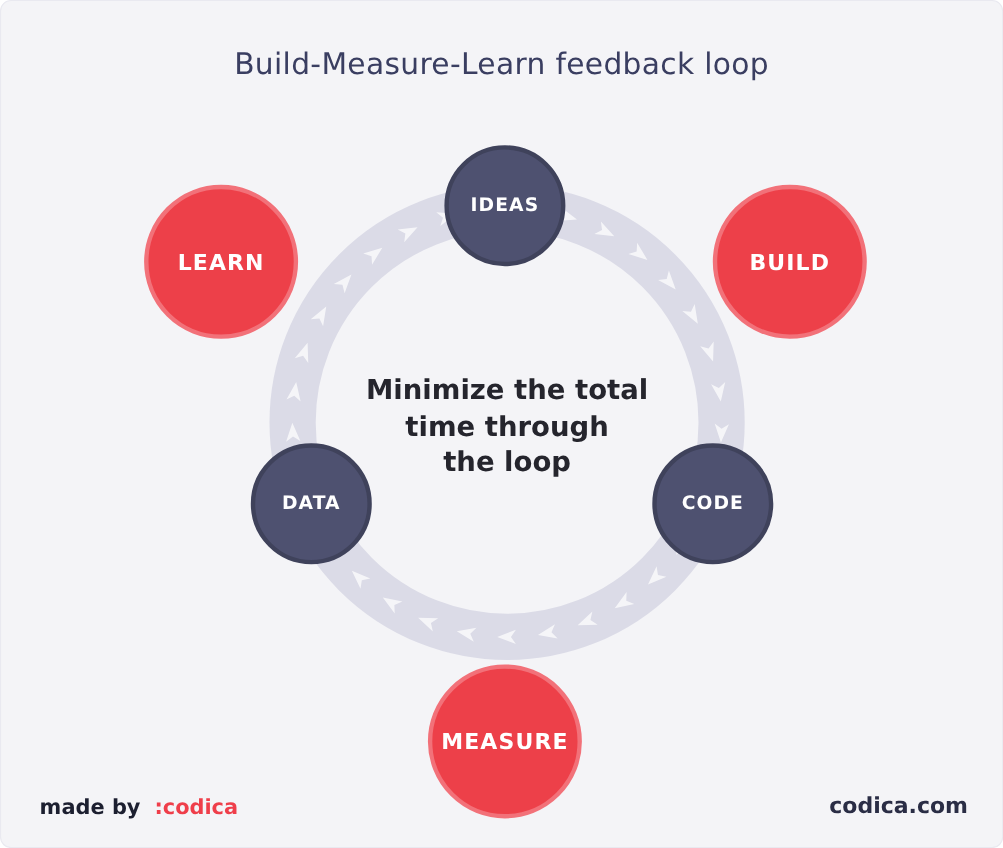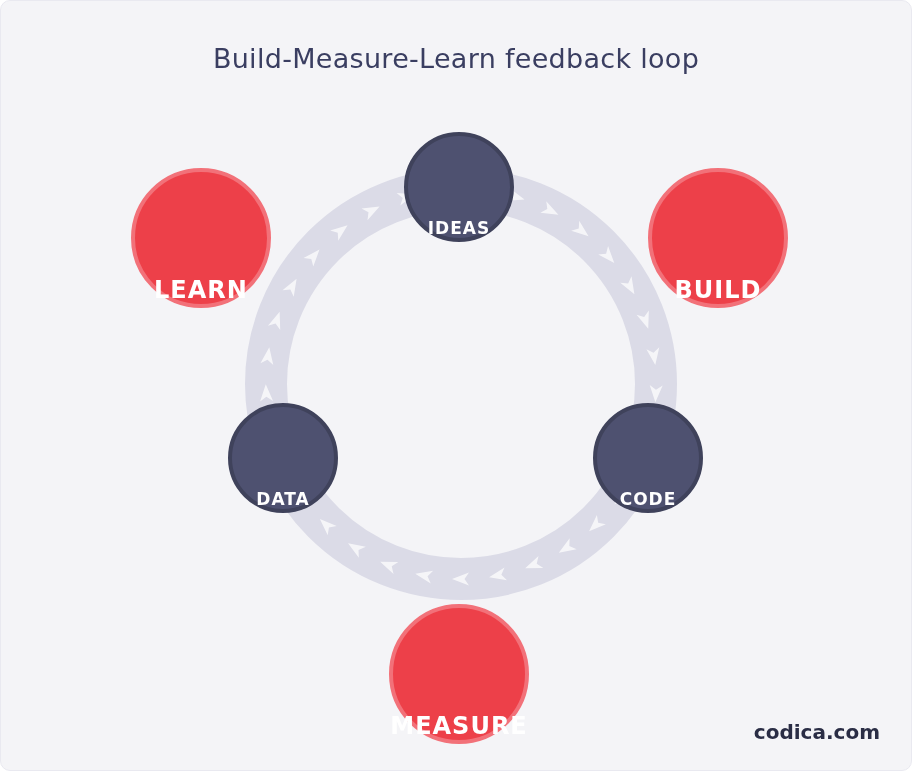--- a/index.html
+++ b/index.html
@@ -32,30 +32,30 @@
   .ring-svg {
     position: absolute;
     left: 0;
     top: 0;
   }
   .node {
     position: absolute;
     border-radius: 50%;
     box-sizing: border-box;
     display: flex;
-    align-items: flex-end;
+    align-items: center;
     justify-content: center;
     color: #ffffff;
     font-weight: bold;
     letter-spacing: 1px;
   }
   .node.red {
     background: var(--node_red_fill, #ed4049);
     border: 4px solid var(--node_red_border, #f27179);
-    font-size: 24px;
+    font-size: 20px;
   }
   .node.dark {
     background: var(--node_dark_fill, #4e5170);
     border: 4px solid var(--node_dark_border, #3f425b);
     font-size: 17px;
   }
   .node-ideas   { left: 403px; top: 131px; width: 110px; height: 110px; }
   .node-build   { left: 647px; top: 167px; width: 140px; height: 140px; }
   .node-code    { left: 592px; top: 402px; width: 110px; height: 110px; }
   .node-measure { left: 388px; top: 603px; width: 140px; height: 140px; }
@@ -149,16 +149,23 @@
   <div class="node dark node-data">
     <span>DATA</span>
   </div>
   <div class="node red node-measure">
     <span>MEASURE</span>
   </div>
   <div class="node red node-learn">
     <span>LEARN</span>
   </div>
 
+  <div class="center-message">Minimize the total
+time through
+the loop</div>
 
+  <div class="footer-left">
+    <span class="made-by">made by</span>
+    <span class="brand">:codica</span>
+  </div>
   <div class="footer-right">codica.com</div>
 
 </div>
 
 </body></html>

